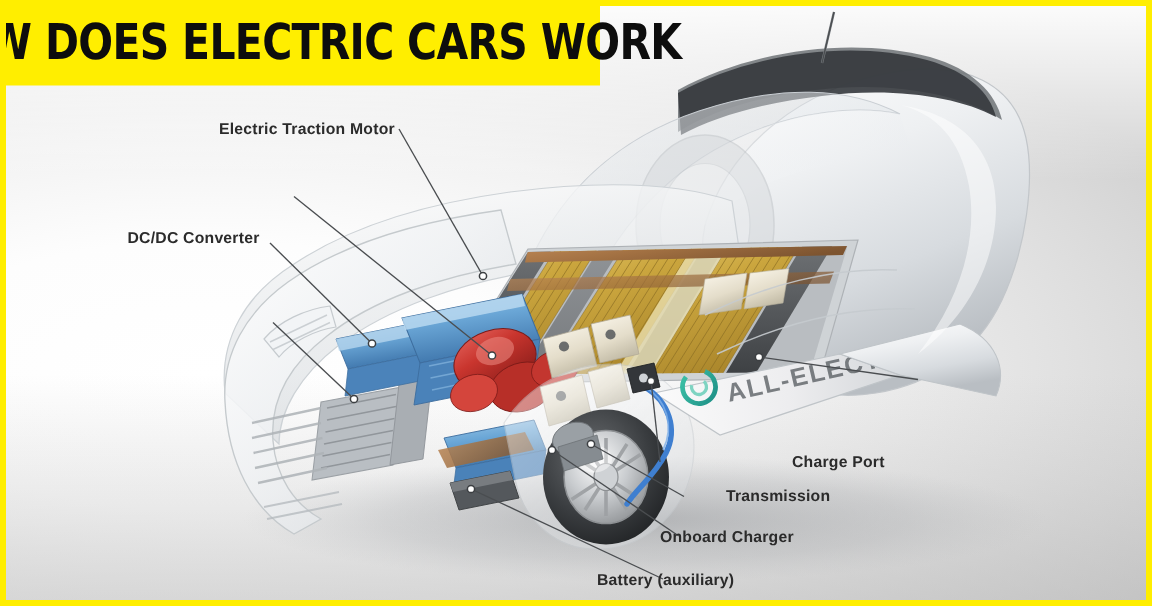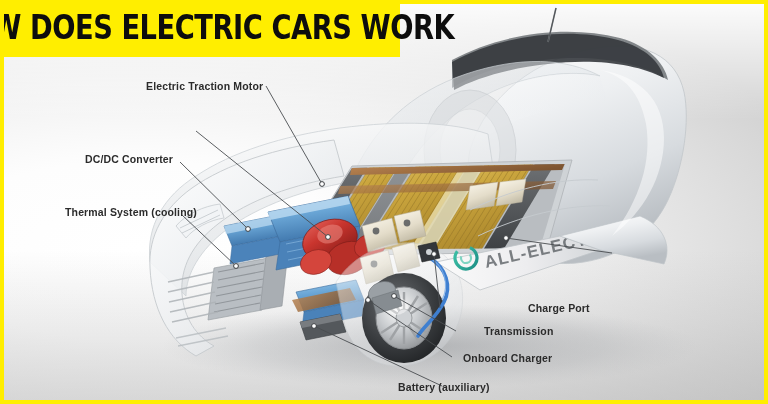--- a/index.html
+++ b/index.html
@@ -423,34 +423,31 @@
 
   <div class="callout" style="left:146px; top:80px;">
     <span>Electric Traction Motor</span>
   </div>
 
 
   <div class="callout" style="left:85px; top:153px;">
     <span>DC/DC Converter</span>
   </div>
 
-  <div class="callout" style="left:65px; top:206px;">
-    <span>Thermal System (cooling)</span>
-  </div>
 
 
   <div class="callout" style="left:528px; top:302px;">
     <span>Charge Port</span>
   </div>
 
   <div class="callout" style="left:484px; top:325px;">
     <span>Transmission</span>
   </div>
 
-  <div class="callout" style="left:463px; top:352px;text-align:center;">
+  <div class="callout" style="left:440px; top:352px;text-align:center;">
     <span>Onboard Charger</span>
   </div>
 
   <div class="callout" style="left:398px; top:381px;">
     <span>Battery (auxiliary)</span>
   </div>
 
   <div class="frame-border"></div>
 </div>
 

